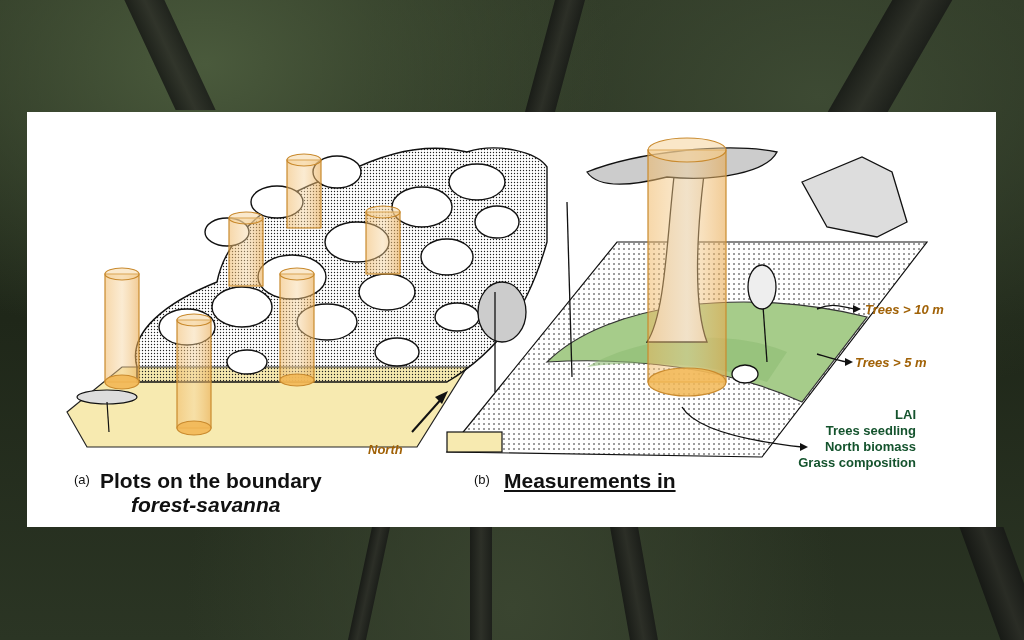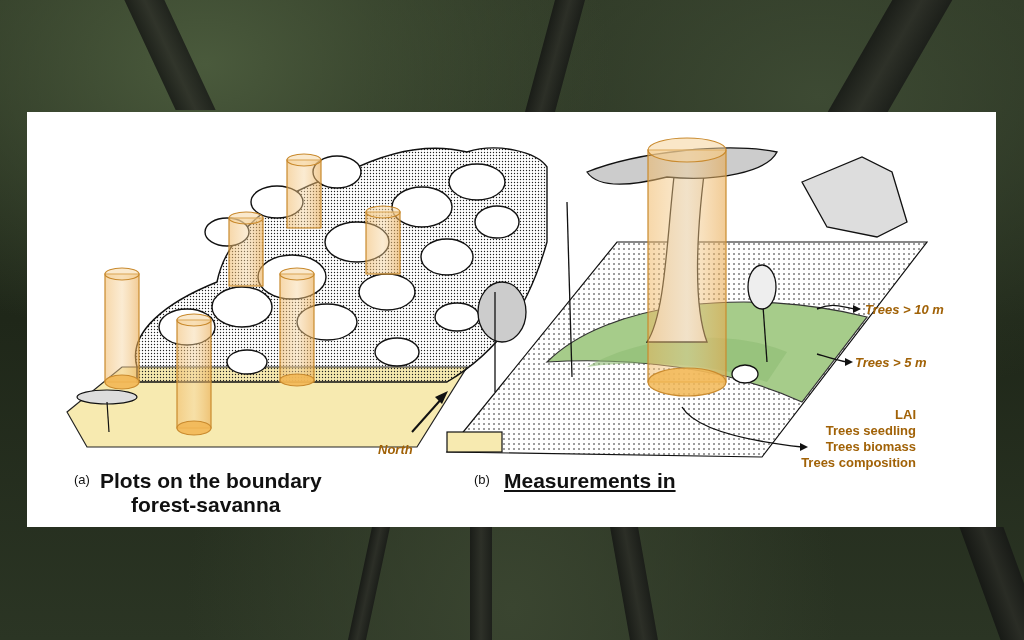--- a/index.html
+++ b/index.html
@@ -15,21 +15,21 @@
   .trunk { position: absolute; background: linear-gradient(90deg, #111 0%, #2a2a26 50%, #141414 100%); opacity: .75; }
   .panel {
     position: absolute; left: 27px; top: 112px; width: 969px; height: 415px;
     background: #ffffff;
   }
   svg.ill { position: absolute; left: 0; top: 0; }
   .caption { position: absolute; font-weight: bold; color: #111; line-height: 1.12; }
   .cap-letter { font-size: 13px; font-weight: normal; position: absolute; }
   .cap-title { font-size: 21px; }
   .label { position: absolute; font-weight: bold; font-size: 13px; color: #a16207; white-space: nowrap; font-style: italic; }
-  .meas { position: absolute; font-weight: bold; font-size: 13px; color: #a16207; text-align: right; line-height: 16px; }
+  .meas { position: absolute; font-weight: bold; font-size: 13px; color: #14532d; text-align: right; line-height: 16px; }
 </style>
 </head>
 <body>
 
 <div class="trunk" style="left:150px;top:0;width:40px;height:110px;transform:skewX(25deg);"></div>
 <div class="trunk" style="left:540px;top:0;width:30px;height:112px;transform:skewX(-15deg);"></div>
 <div class="trunk" style="left:860px;top:0;width:60px;height:112px;transform:skewX(-30deg);"></div>
 <div class="trunk" style="left:470px;top:527px;width:22px;height:113px;"></div>
 <div class="trunk" style="left:620px;top:527px;width:28px;height:113px;transform:skewX(10deg);"></div>
 <div class="trunk" style="left:360px;top:527px;width:18px;height:113px;transform:skewX(-12deg);"></div>
@@ -150,31 +150,31 @@
     <g fill="#111">
       <polygon points="834,197 826,193 826,201"></polygon>
       <polygon points="826,250 818,246 818,254"></polygon>
       <polygon points="781,335 773,331 773,339"></polygon>
     </g>
   </svg>
 
   <div class="caption" style="left:47px;top:357px;">
     <span class="cap-letter" style="left:0;top:4px;">(a)</span>
     <div class="cap-title" style="padding-left:26px;">Plots on the boundary</div>
-    <div class="cap-title" style="padding-left:57px;">forest-savanna</div>
+    <div class="cap-title" style="padding-left:57px;font-style:italic;">forest-savanna</div>
   </div>
 
   <div class="caption" style="left:447px;top:357px;">
     <span class="cap-letter" style="left:0;top:4px;">(b)</span>
     <div class="cap-title" style="padding-left:30px;text-decoration:underline;">Measurements in</div>
   </div>
 
-  <div class="label" style="left:351px;top:330px;">North</div>
+  <div class="label" style="left:341px;top:330px;">North</div>
   <div class="label" style="left:838px;top:190px;">Trees &gt; 10 m</div>
   <div class="label" style="left:828px;top:243px;">Trees &gt; 5 m</div>
 
   <div class="meas" style="right:80px;top:295px;">
     <div>LAI</div>
     <div>Trees seedling</div>
-    <div>Trees biomass</div>
-    <div>Trees composition</div>
+    <div>North biomass</div>
+    <div>Grass composition</div>
   </div>
 </div>
 
 </body></html>

